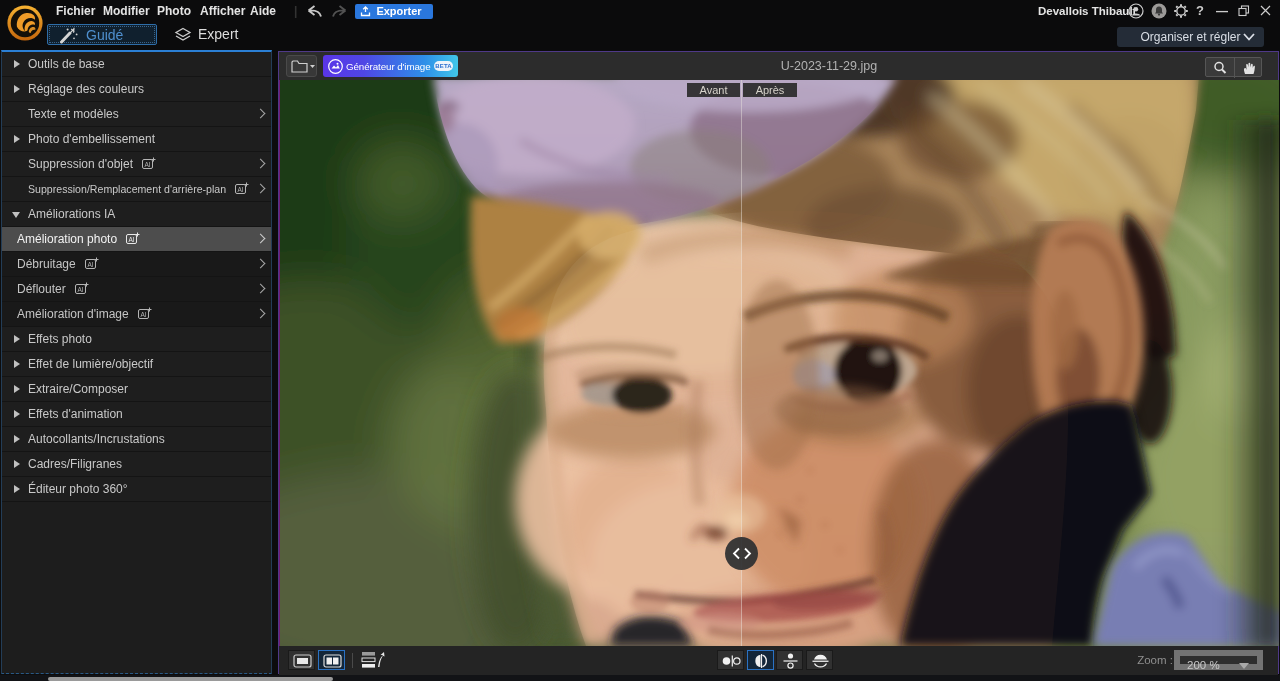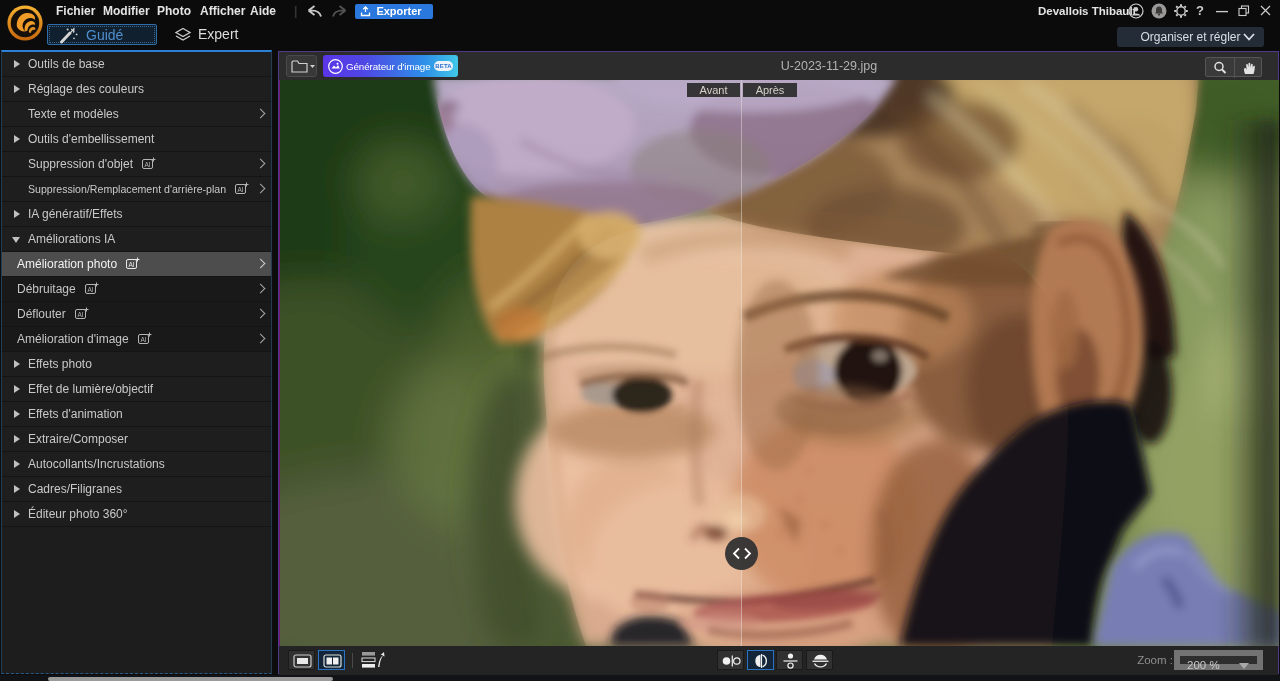--- a/index.html
+++ b/index.html
@@ -176,43 +176,39 @@
   <div class="row">
       <span class="tri"></span>
       <span class="lbl">Réglage des couleurs</span>
     </div>
   <div class="row">
       <span class="lbl">Texte et modèles</span>
       <span class="chev"></span>
     </div>
   <div class="row">
       <span class="tri"></span>
-      <span class="lbl">Outils d'embellissement</span>
+      <span class="lbl">Photo d'embellissement</span>
     </div>
   <div class="row">
       <span class="lbl">Suppression d'objet <svg class="ai" width="14" height="13" viewBox="0 0 14 13">
           <rect x="0.5" y="2.5" width="10" height="9" rx="1.5" stroke="#b5b5b5" fill="none"></rect>
           <text x="5.5" y="9.7" font-size="6.5" fill="#b5b5b5" text-anchor="middle" font-family="Liberation Sans">AI</text>
           <path d="M11.5,0.5 L11.5,4.5 M9.5,2.5 L13.5,2.5" stroke="#b5b5b5" stroke-width="1"></path>
         </svg></span>
       <span class="chev"></span>
     </div>
   <div class="row longl">
       <span class="lbl">Suppression/Remplacement d'arrière-plan <svg class="ai" width="14" height="13" viewBox="0 0 14 13">
           <rect x="0.5" y="2.5" width="10" height="9" rx="1.5" stroke="#b5b5b5" fill="none"></rect>
           <text x="5.5" y="9.7" font-size="6.5" fill="#b5b5b5" text-anchor="middle" font-family="Liberation Sans">AI</text>
           <path d="M11.5,0.5 L11.5,4.5 M9.5,2.5 L13.5,2.5" stroke="#b5b5b5" stroke-width="1"></path>
         </svg></span>
       <span class="chev"></span>
     </div>
   <div class="row">
-      <span class="tri"></span>
-      <span class="lbl">IA génératif/Effets</span>
-    </div>
-  <div class="row">
       <span class="tridown"></span>
       <span class="lbl">Améliorations IA</span>
     </div>
   <div class="row sub sel">
       <span class="lbl">Amélioration photo <svg class="ai" width="14" height="13" viewBox="0 0 14 13">
           <rect x="0.5" y="2.5" width="10" height="9" rx="1.5" stroke="#e8e8e8" fill="none"></rect>
           <text x="5.5" y="9.7" font-size="6.5" fill="#e8e8e8" text-anchor="middle" font-family="Liberation Sans">AI</text>
           <path d="M11.5,0.5 L11.5,4.5 M9.5,2.5 L13.5,2.5" stroke="#e8e8e8" stroke-width="1"></path>
         </svg></span>
       <span class="chev"></span>
@@ -244,25 +240,25 @@
   <div class="row">
       <span class="tri"></span>
       <span class="lbl">Effets photo</span>
     </div>
   <div class="row">
       <span class="tri"></span>
       <span class="lbl">Effet de lumière/objectif</span>
     </div>
   <div class="row">
       <span class="tri"></span>
+      <span class="lbl">Extraire/Composer</span>
+    </div>
+  <div class="row">
+      <span class="tri"></span>
       <span class="lbl">Effets d'animation</span>
-    </div>
-  <div class="row">
-      <span class="tri"></span>
-      <span class="lbl">Extraire/Composer</span>
     </div>
   <div class="row">
       <span class="tri"></span>
       <span class="lbl">Autocollants/Incrustations</span>
     </div>
   <div class="row">
       <span class="tri"></span>
       <span class="lbl">Cadres/Filigranes</span>
     </div>
   <div class="row">

